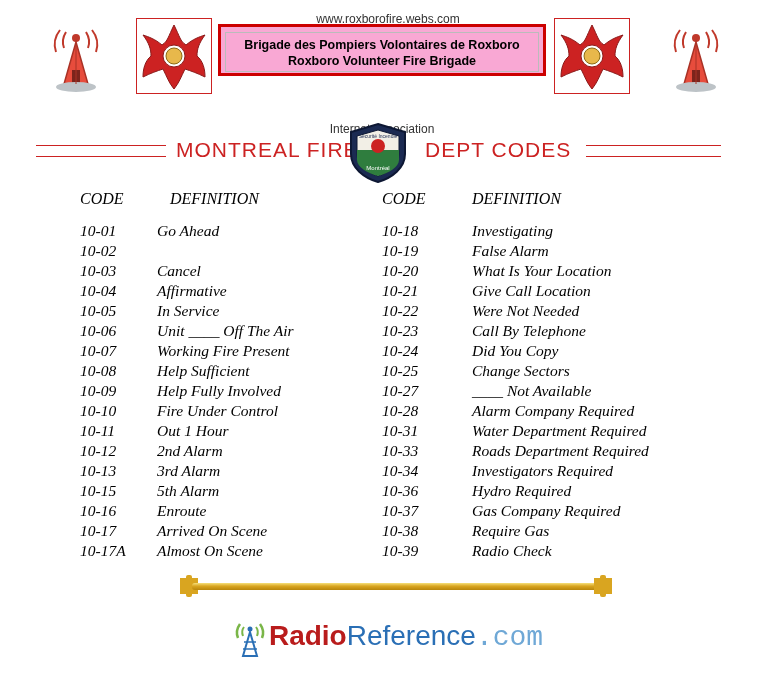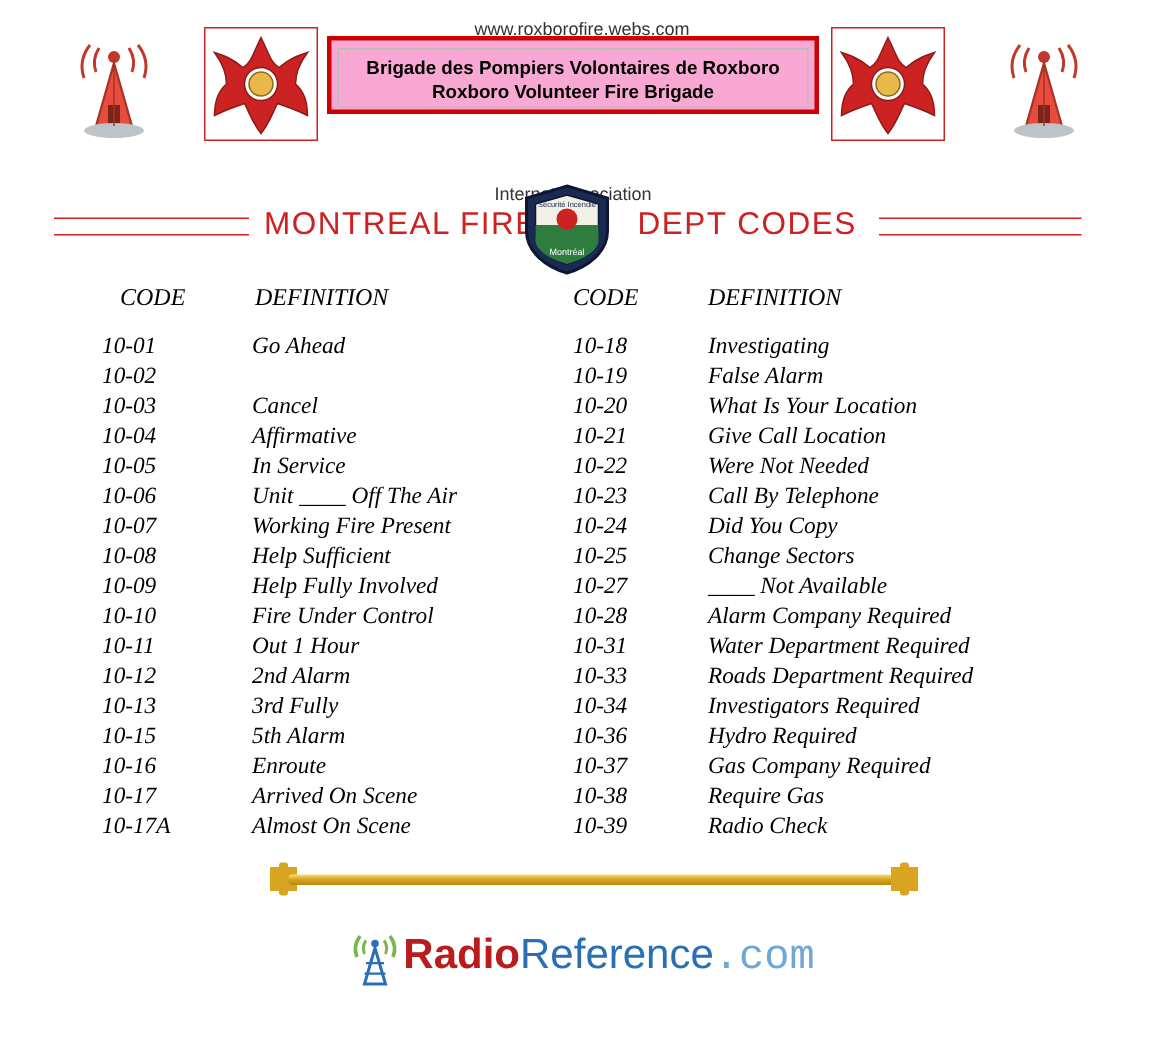--- a/index.html
+++ b/index.html
@@ -151,22 +151,22 @@
     position: relative;
     margin-top: 6px;
   }
   .row {
     position: relative;
     height: 20px;
     font-size: 15.5px;
     font-family: "Liberation Serif", serif;
   }
   .row span { position: absolute; top: 0; }
-  .c-code-1 { left: 68px; }
-  .c-def-1  { left: 168px; }
+  .c-code-1 { left: 80px; }
+  .c-def-1  { left: 157px; }
   .c-code-2 { left: 382px; }
   .c-def-2  { left: 472px; }
 
   
   .divider-bar {
     position: absolute;
     top: 578px;
     left: 180px;
     width: 432px;
     height: 16px;
@@ -393,21 +393,21 @@
         <span class="c-def-2">Water Department Required</span>
       </div>
       <div class="row">
         <span class="c-code-1">10-12</span>
         <span class="c-def-1">2nd Alarm</span>
         <span class="c-code-2">10-33</span>
         <span class="c-def-2">Roads Department Required</span>
       </div>
       <div class="row">
         <span class="c-code-1">10-13</span>
-        <span class="c-def-1">3rd Fully</span>
+        <span class="c-def-1">3rd Alarm</span>
         <span class="c-code-2">10-34</span>
         <span class="c-def-2">Investigators Required</span>
       </div>
       <div class="row">
         <span class="c-code-1">10-15</span>
         <span class="c-def-1">5th Alarm</span>
         <span class="c-code-2">10-36</span>
         <span class="c-def-2">Hydro Required</span>
       </div>
       <div class="row">

